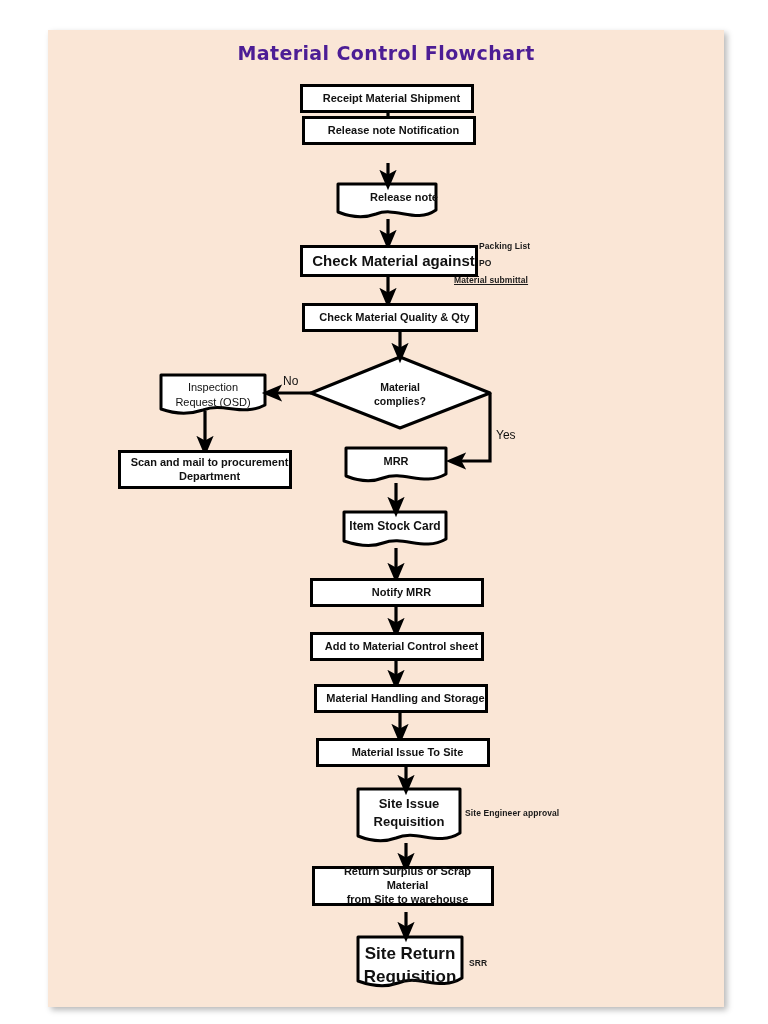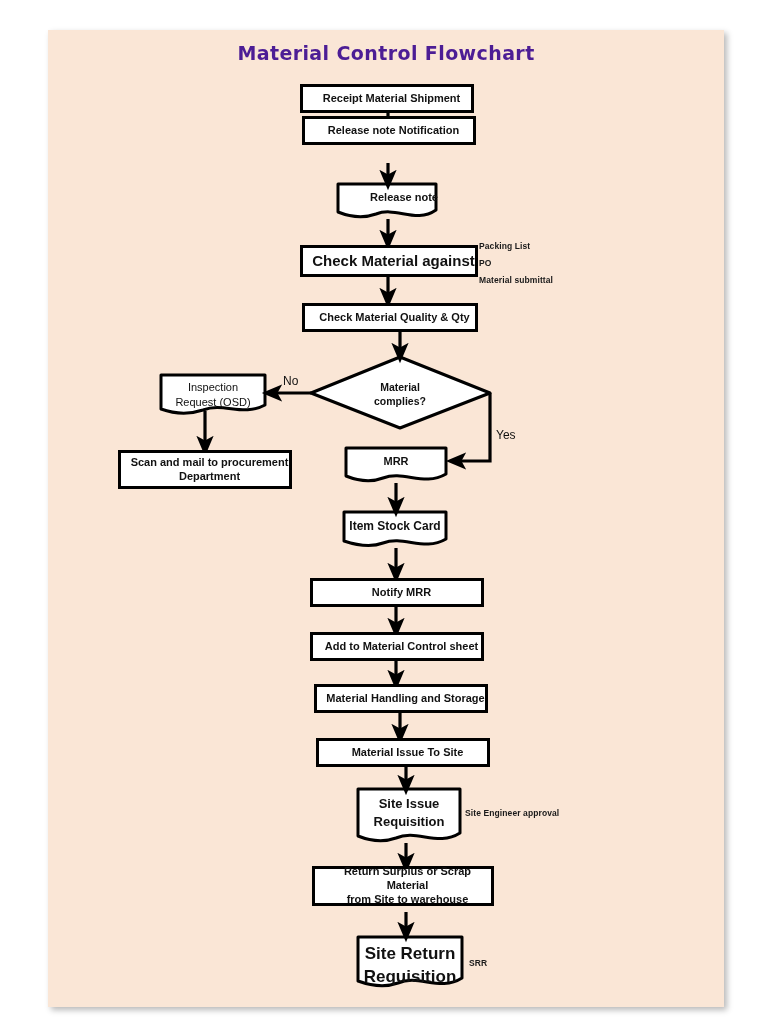--- a/index.html
+++ b/index.html
@@ -218,21 +218,21 @@
 <div class="edge-label" style="left:496px;top:428px;">
   <span>Yes</span>
 </div>
 
 <div class="anno" style="left:479px;top:241px;">
   <span>Packing List</span>
 </div>
 <div class="anno" style="left:479px;top:258px;">
   <span>PO</span>
 </div>
-<div class="anno" style="left:479px;top:275px;">
+<div class="anno" style="left:454px;top:275px;text-decoration:underline;">
   <span>Material submittal</span>
 </div>
 <div class="anno" style="left:465px;top:808px;">
   <span>Site Engineer approval</span>
 </div>
 <div class="anno" style="left:469px;top:958px;">
   <span>SRR</span>
 </div>
 
 </body></html>

